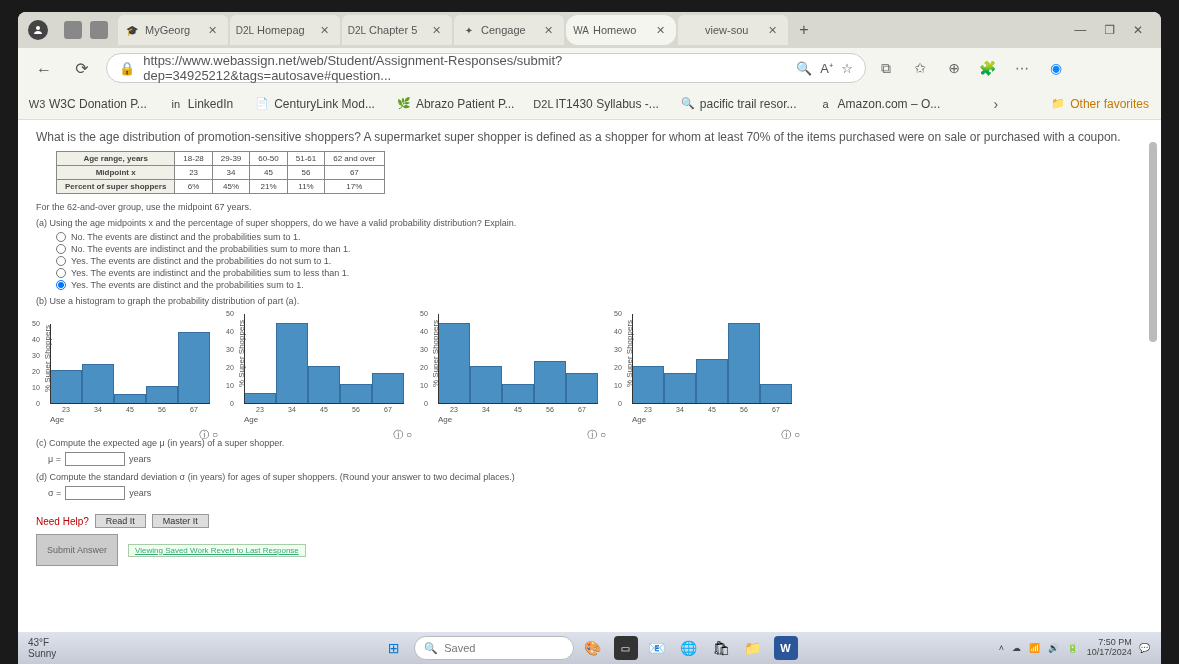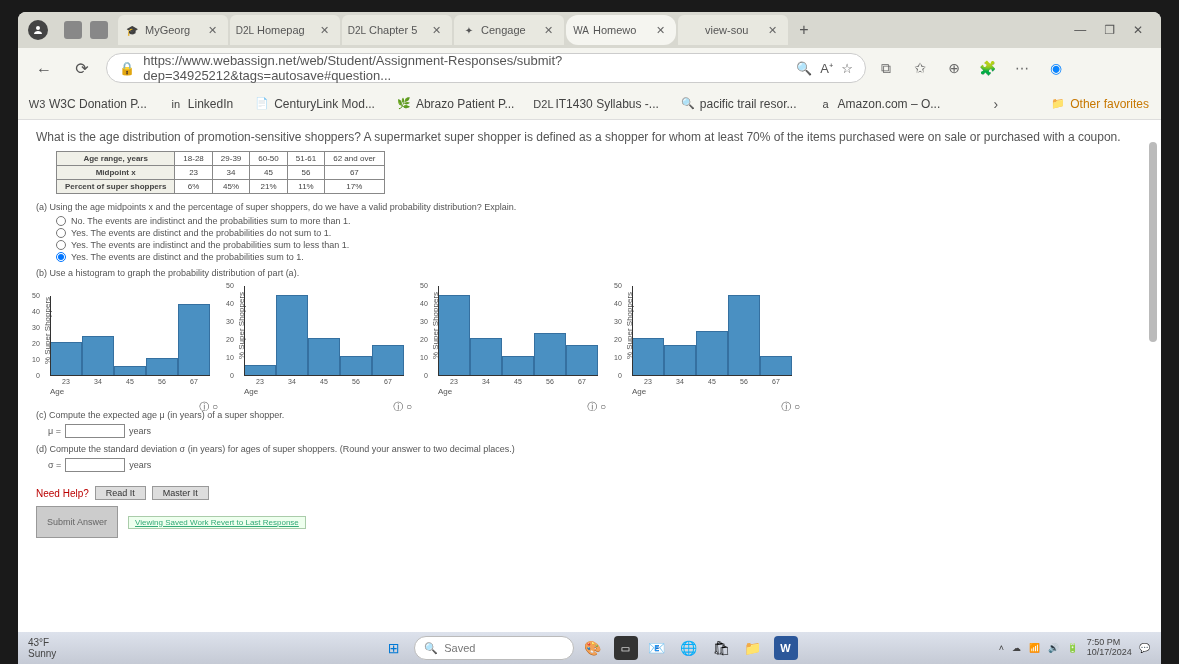--- a/index.html
+++ b/index.html
@@ -73,21 +73,21 @@
 .submit-btn { background: #ccc; border: 1px solid #999; padding: 10px 10px; font-size: 9px; color: #666; }
 .save-link { font-size: 8px; color: #3a7; text-decoration: underline; border: 1px solid #aca; padding: 1px 6px; background: #efe; }
 
 
 .taskbar { position: absolute; bottom: 0; left: 0; right: 0; height: 32px; background: linear-gradient(to top, #c5cad5, #dde2ec); display: flex; align-items: center; padding: 0 10px; gap: 10px; }
 .weather { font-size: 10px; color: #444; }
 .tb-center { position: absolute; left: 50%; transform: translateX(-50%); display: flex; align-items: center; gap: 8px; }
 .search-box { width: 160px; height: 24px; background: #fff; border: 1px solid #bbb; border-radius: 12px; display: flex; align-items: center; padding: 0 10px; font-size: 11px; color: #777; gap: 6px; }
 .tb-icon { width: 24px; height: 24px; border-radius: 4px; display: flex; align-items: center; justify-content: center; font-size: 14px; }
 .tb-right { margin-left: auto; display: flex; align-items: center; gap: 8px; font-size: 9px; color: #444; }
-.clock { text-align: left; line-height: 1.1; }
+.clock { text-align: right; line-height: 1.1; }
 </style>
 </head>
 <body>
 
 <div class="screen">
 
   <div class="tabs-row">
     <div class="title-icon">
         <svg viewBox="0 0 24 24">
           <circle cx="12" cy="8" r="4"></circle>
@@ -221,23 +221,28 @@
             <th>Percent of super shoppers</th>
             <td>6%</td>
             <td>45%</td>
             <td>21%</td>
             <td>11%</td>
             <td>17%</td>
           </tr>
         </tbody>
     </table>
 
+    <div class="sub-instr">For the 62-and-over group, use the midpoint 67 years.</div>
 
     <div class="part-label">(a)  Using the age midpoints x and the percentage of super shoppers, do we have a valid probability distribution? Explain.</div>
     <div class="options" id="opts">
+        <div class="opt">
+          <input type="radio" name="pa" style="">
+          <span>No. The events are distinct and the probabilities sum to 1.</span>
+        </div>
         <div class="opt">
           <input type="radio" name="pa" style="">
           <span>No. The events are indistinct and the probabilities sum to more than 1.</span>
         </div>
         <div class="opt">
           <input type="radio" name="pa" style="">
           <span>Yes. The events are distinct and the probabilities do not sum to 1.</span>
         </div>
         <div class="opt">
           <input type="radio" name="pa" style="">

